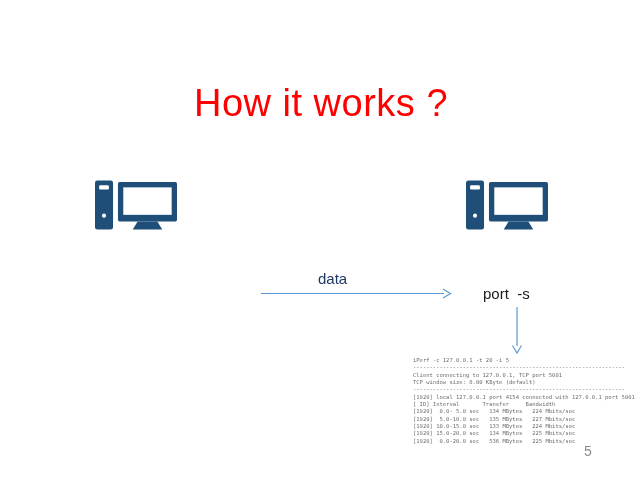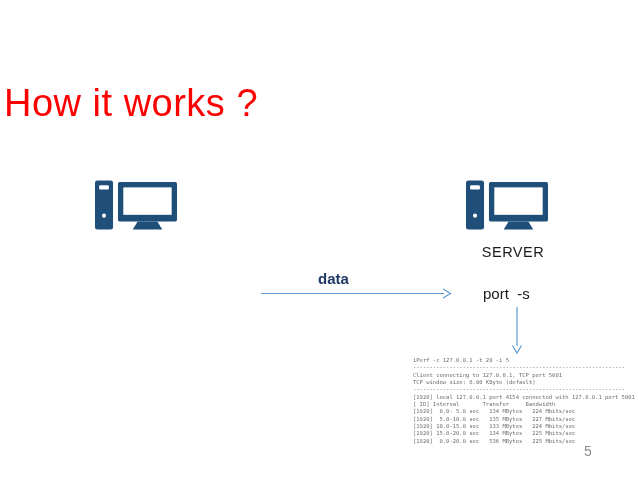--- a/index.html
+++ b/index.html
@@ -12,20 +12,21 @@
     width: 638px;
     height: 478px;
     background: #ffffff;
     overflow: hidden;
   }
   .title {
     position: absolute;
     left: 4px; right: 0;
     top: 84px;
     margin: 0;
+    text-align: center;
     font-size: 38px;
     font-weight: normal;
     line-height: 38px;
     color: var(--title_red, #FF0000);
     letter-spacing: 0.5px;
   }
   .overlay {
     position: absolute;
     left: 0; top: 0;
     width: 638px; height: 478px;
@@ -58,21 +59,20 @@
     color: var(--text_black, #1A1A1A);
     white-space: pre;
   }
   .client-cmd { left: 85px; top: 285px; }
   .server-cmd { left: 483px; top: 285px; }
   .data-label {
     position: absolute;
     left: 318px; top: 270px;
     font-size: 15px;
     color: var(--data_navy, #1F3864);
-    font-weight: bold;
   }
   .terminal {
     position: absolute;
     left: 413px; top: 357px;
     width: 226px;
     font-family: "DejaVu Sans Mono", monospace;
     font-size: 5.5px;
     line-height: 7.35px;
     color: var(--terminal_gray, #6E6E6E);
   }
@@ -118,21 +118,20 @@
   <span class="node-icon server-icon">
     <svg viewBox="0 0 100 70" aria-hidden="true">
       <rect x="0" y="5" width="22" height="60" rx="3" fill="currentColor"></rect>
       <rect x="5" y="11" width="12" height="5" rx="1.5" fill="#ffffff"></rect>
       <circle cx="11" cy="48" r="2.5" fill="#ffffff"></circle>
       <rect x="28" y="7" width="72" height="48" rx="2" fill="currentColor"></rect>
       <rect x="34.5" y="13.5" width="59" height="33.5" fill="#ffffff"></rect>
       <polygon points="52,55 76,55 82,65 46,65" fill="currentColor"></polygon>
     </svg>
   </span>
-  <div class="node-label server-label">SERVER</div>
 
   <div class="data-label">data</div>
   <div class="cmd server-cmd">port  -s</div>
 
   <div class="terminal">
     <div class="terminal-line">iPerf -c 127.0.0.1 -t 20 -i 5</div>
     <div class="terminal-line">----------------------------------------------------------------</div>
     <div class="terminal-line">Client connecting to 127.0.0.1, TCP port 5001</div>
     <div class="terminal-line">TCP window size: 8.00 KByte (default)</div>
     <div class="terminal-line">----------------------------------------------------------------</div>

